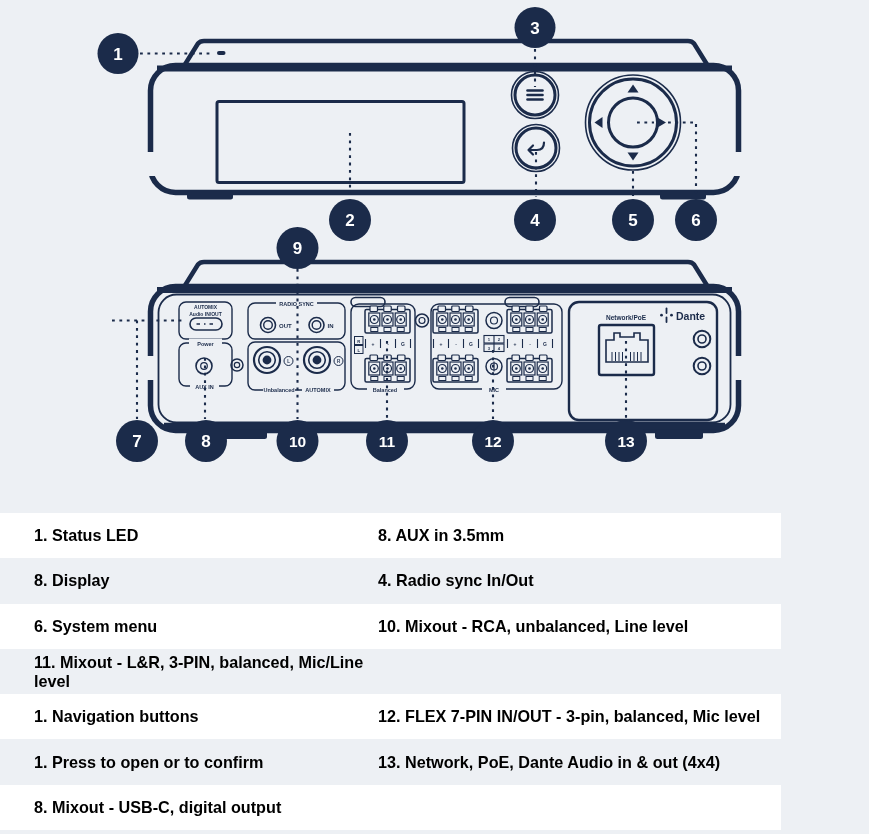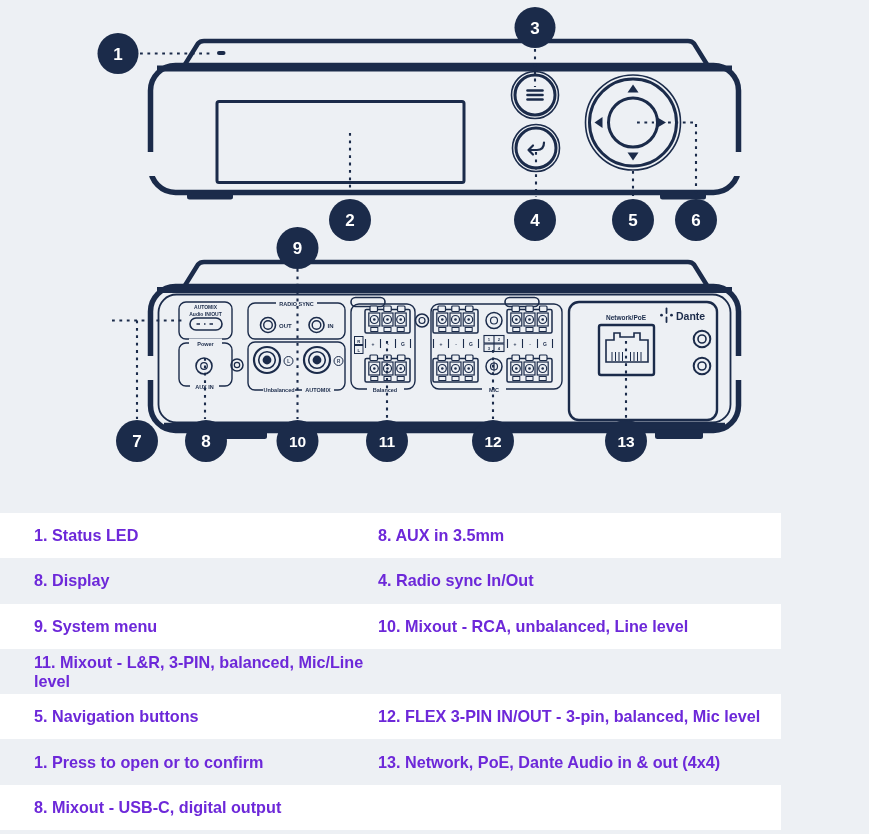--- a/index.html
+++ b/index.html
@@ -13,21 +13,21 @@
   .bgm{fill:#edf0f4;stroke:none}
   .s1{stroke-width:1}.s11{stroke-width:1.1}.s12{stroke-width:1.2}.s14{stroke-width:1.4}
   .s15{stroke-width:1.5}.s16{stroke-width:1.6}.s18{stroke-width:1.8}.s2{stroke-width:2}
   .s22{stroke-width:2.2}.s24{stroke-width:2.4}.s26{stroke-width:2.6}.s3{stroke-width:3}
   .s45{stroke-width:4.5}.s55{stroke-width:5.5}.s6{stroke-width:6}.s65{stroke-width:6.5}
   .rnd{stroke-linecap:round;stroke-linejoin:round}
   .dash{fill:none;stroke:#1b2b4a;stroke-width:2.1;stroke-dasharray:2.8 4.6;stroke-linecap:butt}
   .t42{font-size:4.2px}.t45{font-size:4.5px}.t5{font-size:5px}.t55{font-size:5.5px}
   .t6{font-size:6px}.t65{font-size:6.5px}.t10{font-size:10.5px}
   .co{font-size:17px;fill:#ffffff}.co2{font-size:15.5px;fill:#ffffff}
-  .legend{width:781px;color:#6d28d9}
+  .legend{width:781px;color:#000000}
   .lrow{display:grid;grid-template-columns:344px 1fr;align-items:center;
         height:45.3px;padding-left:34px;font-size:16.2px;font-weight:bold}
   .lrow.white{background:#ffffff}
 </style>
 </head>
 <body>
 
 <div class="stage">
 <svg width="869" height="513" viewBox="0 0 869 513">
 
@@ -312,29 +312,29 @@
 <div class="legend">
   <div class="lrow white">
     <span>1. Status LED</span>
     <span>8. AUX in 3.5mm</span>
   </div>
   <div class="lrow">
     <span>8. Display</span>
     <span>4. Radio sync In/Out</span>
   </div>
   <div class="lrow white">
-    <span>9. System menu</span>
+    <span>6. System menu</span>
     <span>10. Mixout - RCA, unbalanced, Line level</span>
   </div>
   <div class="lrow">
     <span>11. Mixout - L&amp;R, 3-PIN, balanced, Mic/Line level</span>
   </div>
   <div class="lrow white">
-    <span>5. Navigation buttons</span>
-    <span>12. FLEX 3-PIN IN/OUT - 3-pin, balanced, Mic level</span>
+    <span>1. Navigation buttons</span>
+    <span>12. FLEX 7-PIN IN/OUT - 3-pin, balanced, Mic level</span>
   </div>
   <div class="lrow">
     <span>1. Press to open or to confirm</span>
     <span>13. Network, PoE, Dante Audio in &amp; out (4x4)</span>
   </div>
   <div class="lrow white">
     <span>8. Mixout - USB-C, digital output</span>
     <span></span>
   </div>
 </div>

